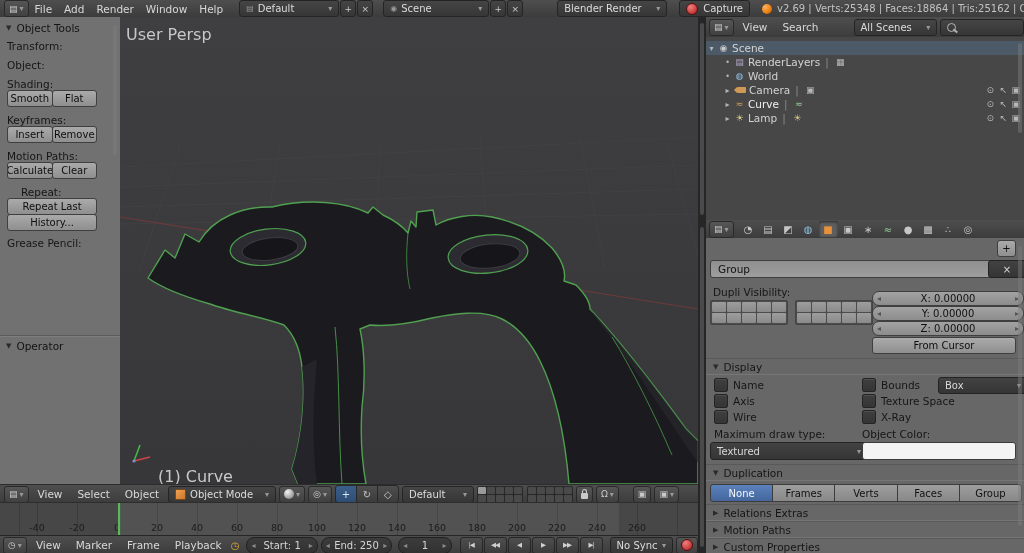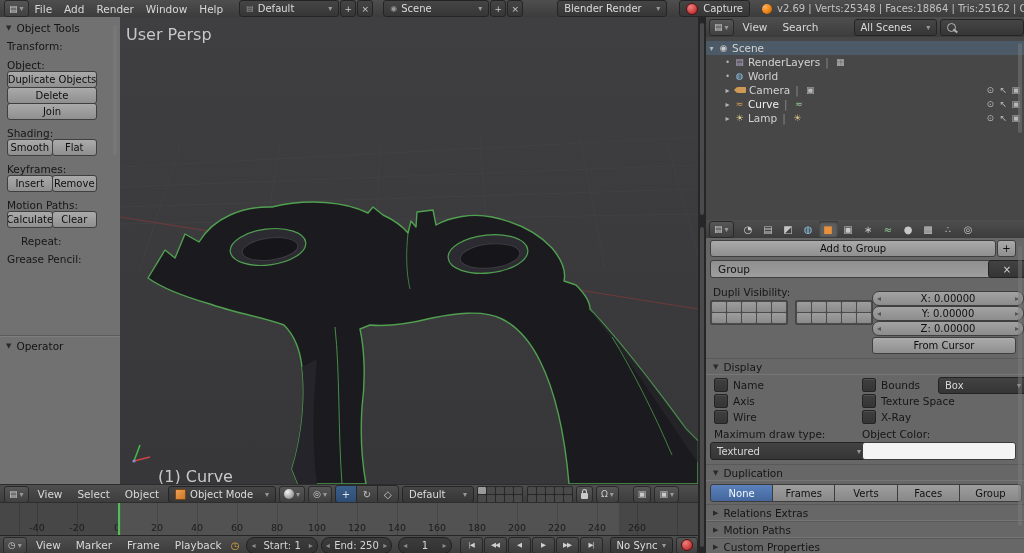--- a/index.html
+++ b/index.html
@@ -174,41 +174,40 @@
     </div>
   </div>
 
   <div id="toolshelf">
     <div class="phd" style="margin:5px 0 0 6px">
       <span class="parr">▼</span>
       <span>Object Tools</span>
     </div>
     <div class="lbl" style="margin:6px 0 0 7px">Transform:</div>
     <div class="lbl" style="margin:7px 0 0 7px">Object:</div>
-    <div class="col">
-      <div class="gbtn">Duplicate Objects</div>
-      <div class="gbtn" style="margin-top:-1px">Delete</div>
-      <div class="gbtn" style="margin-top:-1px">Join</div>
-    </div>
     <div class="lbl" style="margin:7px 0 0 7px">Shading:</div>
     <div class="row2">
       <div class="gbtn">Smooth</div>
       <div class="gbtn" style="margin-left:-1px">Flat</div>
     </div>
     <div class="lbl" style="margin:7px 0 0 7px">Keyframes:</div>
     <div class="row2">
       <div class="gbtn">Insert</div>
       <div class="gbtn" style="margin-left:-1px">Remove</div>
     </div>
     <div class="lbl" style="margin:7px 0 0 7px">Motion Paths:</div>
     <div class="row2">
       <div class="gbtn">Calculate</div>
       <div class="gbtn" style="margin-left:-1px">Clear</div>
     </div>
     <div class="lbl" style="margin:7px 0 0 21px">Repeat:</div>
+    <div class="col">
+      <div class="gbtn">Repeat Last</div>
+      <div class="gbtn" style="margin-top:-1px">History...</div>
+    </div>
     <div class="lbl" style="margin:6px 0 0 7px">Grease Pencil:</div>
     <div class="abs" style="left:0;top:318px;right:0;bottom:0;border-top:1px solid #5a5a5a;box-shadow:0 1px 0 #7e7e7e inset;">
       <div class="phd" style="margin:4px 0 0 6px">
         <span class="parr">▼</span>
         <span>Operator</span>
       </div>
     </div>
     <div class="sbar" style="right:3px;top:8px;height:130px"></div>
   </div>
 
@@ -527,21 +526,20 @@
         <span>▩</span>
       </div>
     <div class="tab">
         <span>∴</span>
       </div>
     <div class="tab">
         <span>◎</span>
       </div>
   </div>
   <div id="props" style="top:238px;height:315px;">
-    <div class="gbtn" style="position:absolute;left:4px;top:2px;width:284px">Add to Group</div>
     <div class="gbtn" style="position:absolute;left:291px;top:2px;width:17px">+</div>
 
     <div class="tfield" style="left:4px;top:22px;width:274px">
         <span>Group</span>
       </div>
     <div class="ddd" style="left:282px;top:22px;width:24px;height:16px;justify-content:center">
         <span>×</span>
       </div>
 
     <div class="lbl" style="position:absolute;left:7px;top:48px">Dupli Visibility:</div>

